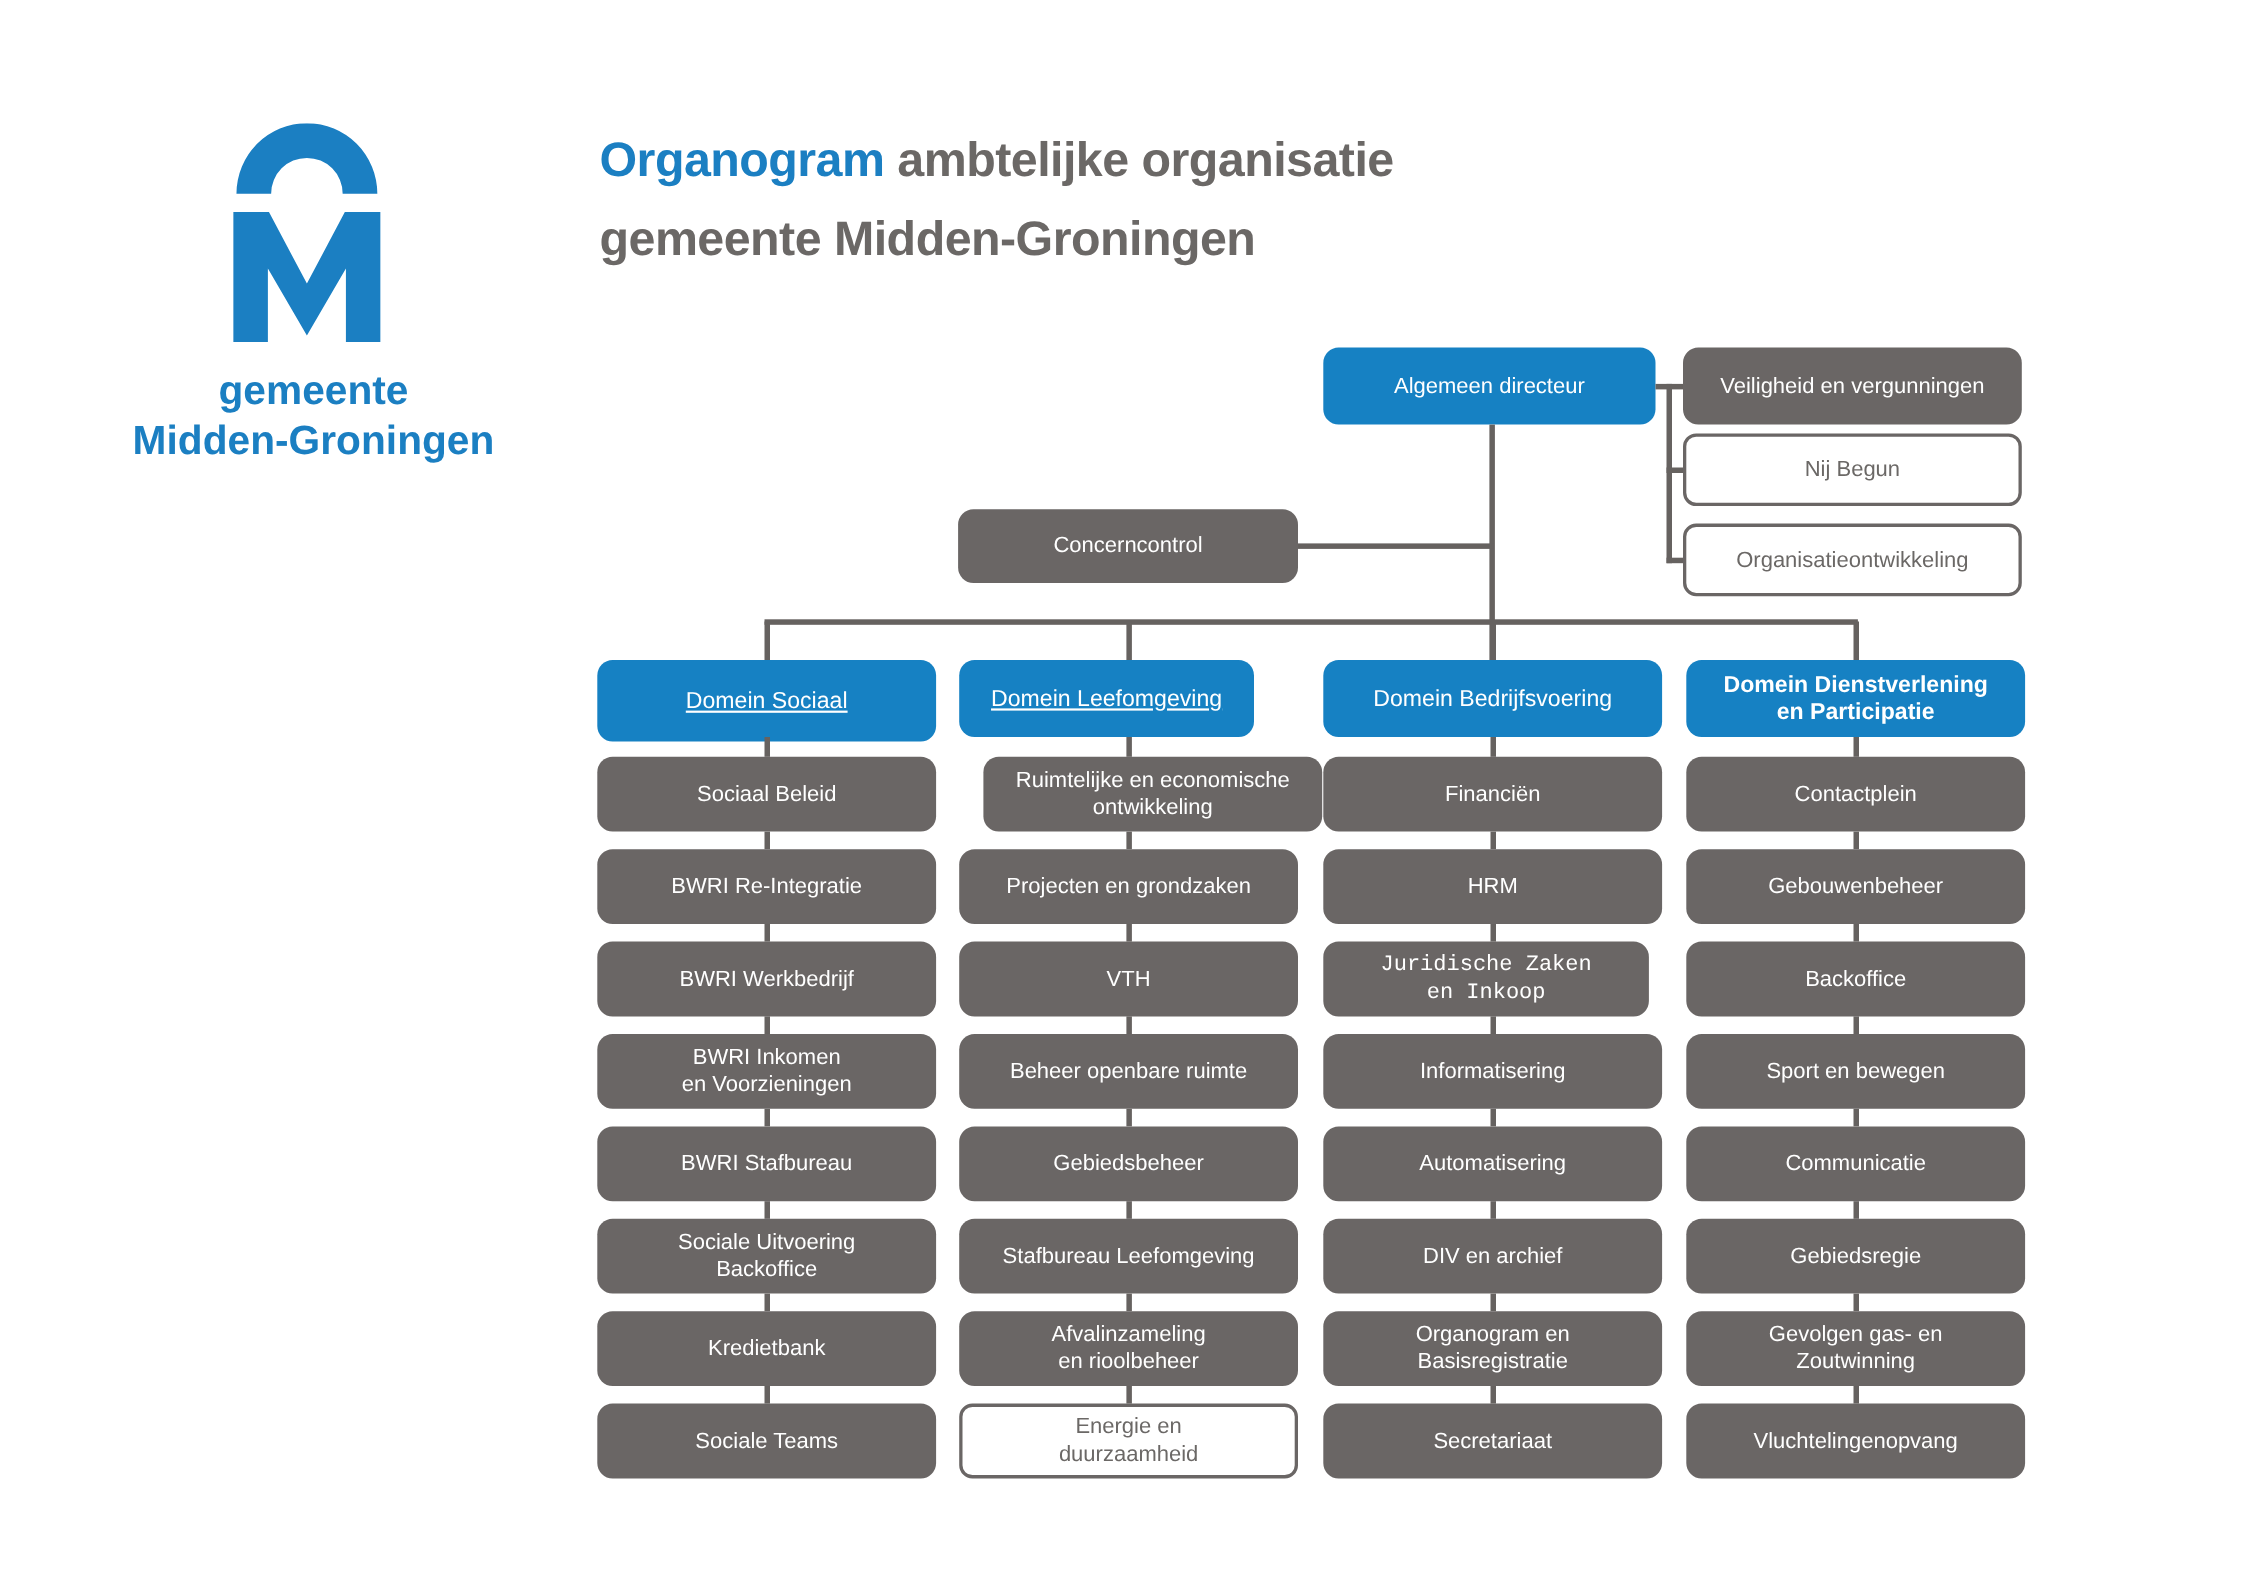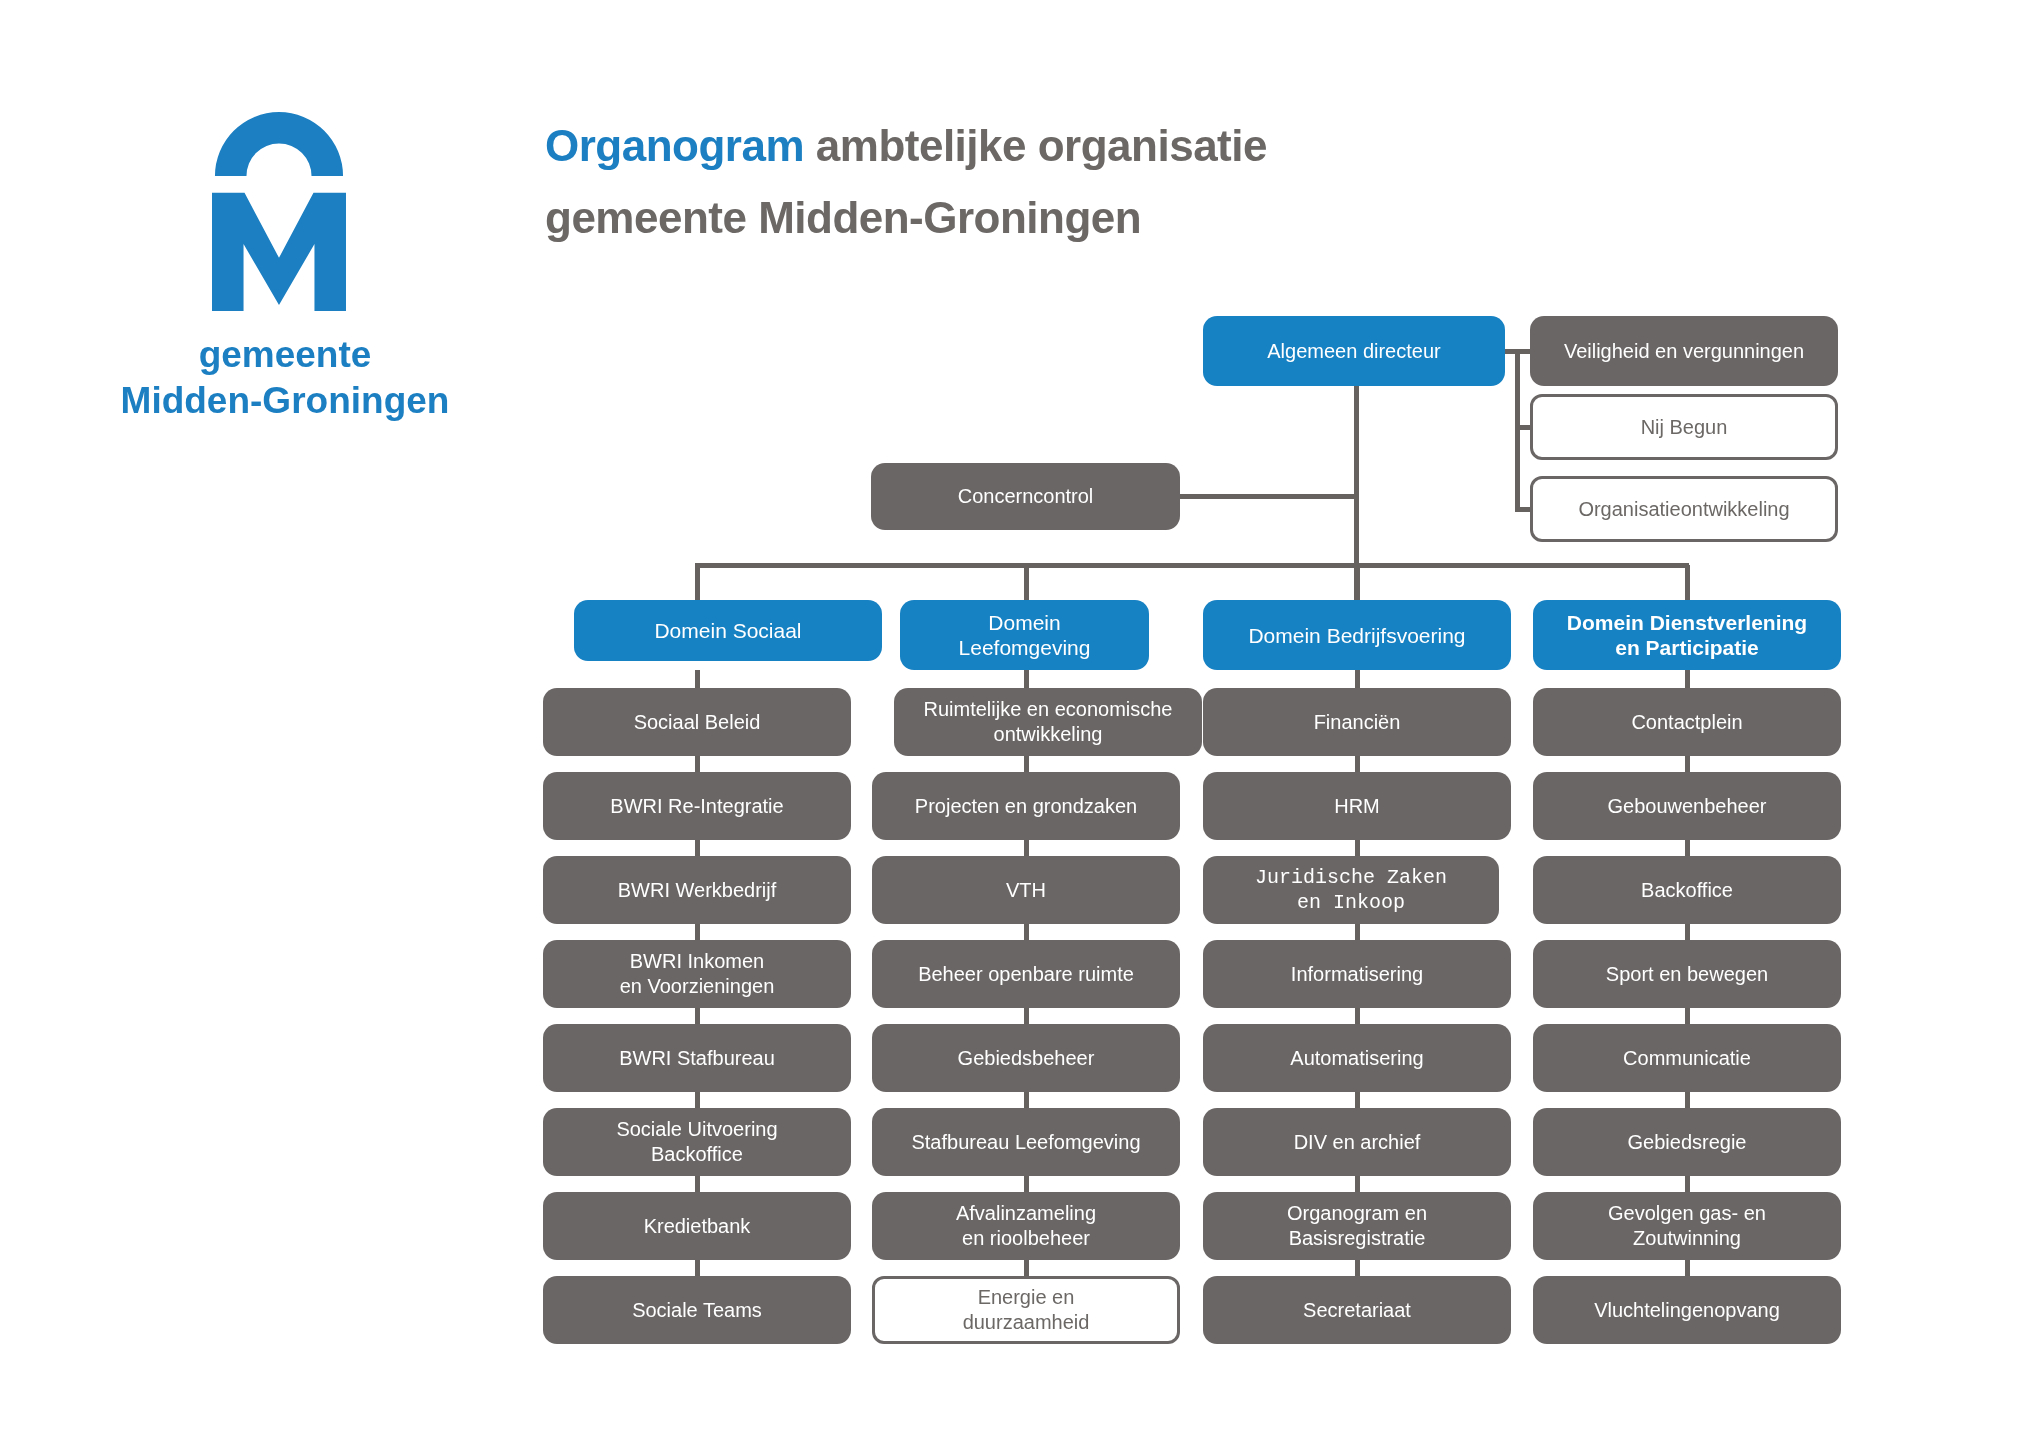--- a/index.html
+++ b/index.html
@@ -63,41 +63,41 @@
   <div class="line" style="left:1354px;top:386px;width:5px;height:216px;"></div>
   <div class="line" style="left:695px;top:563px;width:994px;height:5px;"></div>
   <div class="line" style="left:1180px;top:494px;width:178px;height:5px;"></div>
   <div class="line" style="left:1505px;top:349px;width:25px;height:5px;"></div>
   <div class="line" style="left:1515px;top:349px;width:5px;height:163px;"></div>
   <div class="line" style="left:1515px;top:425px;width:15px;height:5px;"></div>
   <div class="line" style="left:1515px;top:507px;width:15px;height:5px;"></div>
 
   <div id="domains" style="position:absolute;left:0;top:0;width:100%;height:100%;">
       <div class="line" style="position: absolute; left: 694.5px; top: 565px; width: 5px; height: 35px;"></div>
-      <div class="box blue hdr" style="position: absolute; left: 574px; top: 600px; width: 308px; height: 61px;">Domein Sociaal</div>
+      <div class="box blue hdr" style="position: absolute; left: 543px; top: 600px; width: 308px; height: 74px; text-decoration: underline;">Domein Sociaal</div>
       <div class="line" style="position: absolute; left: 694.5px; top: 670px; width: 5px; height: 18px;"></div>
       <div class="box gray" style="position: absolute; left: 543px; top: 688px; width: 308px; height: 68px;">Sociaal Beleid</div>
       <div class="line" style="position: absolute; left: 694.5px; top: 756px; width: 5px; height: 16px;"></div>
       <div class="box gray" style="position: absolute; left: 543px; top: 772px; width: 308px; height: 68px;">BWRI Re-Integratie</div>
       <div class="line" style="position: absolute; left: 694.5px; top: 840px; width: 5px; height: 16px;"></div>
       <div class="box gray" style="position: absolute; left: 543px; top: 856px; width: 308px; height: 68px;">BWRI Werkbedrijf</div>
       <div class="line" style="position: absolute; left: 694.5px; top: 924px; width: 5px; height: 16px;"></div>
       <div class="box gray" style="position: absolute; left: 543px; top: 940px; width: 308px; height: 68px;">BWRI Inkomen
 en Voorzieningen</div>
       <div class="line" style="position: absolute; left: 694.5px; top: 1008px; width: 5px; height: 16px;"></div>
       <div class="box gray" style="position: absolute; left: 543px; top: 1024px; width: 308px; height: 68px;">BWRI Stafbureau</div>
       <div class="line" style="position: absolute; left: 694.5px; top: 1092px; width: 5px; height: 16px;"></div>
       <div class="box gray" style="position: absolute; left: 543px; top: 1108px; width: 308px; height: 68px;">Sociale Uitvoering
 Backoffice</div>
       <div class="line" style="position: absolute; left: 694.5px; top: 1176px; width: 5px; height: 16px;"></div>
       <div class="box gray" style="position: absolute; left: 543px; top: 1192px; width: 308px; height: 68px;">Kredietbank</div>
       <div class="line" style="position: absolute; left: 694.5px; top: 1260px; width: 5px; height: 16px;"></div>
       <div class="box gray" style="position: absolute; left: 543px; top: 1276px; width: 308px; height: 68px;">Sociale Teams</div>
       <div class="line" style="position: absolute; left: 1023.5px; top: 565px; width: 5px; height: 35px;"></div>
-      <div class="box blue hdr" style="position: absolute; left: 900px; top: 600px; width: 249px; height: 70px;">Domein Leefomgeving</div>
+      <div class="box blue hdr" style="position: absolute; left: 872px; top: 600px; width: 268px; height: 70px; text-decoration: underline;">Domein Leefomgeving</div>
       <div class="line" style="position: absolute; left: 1023.5px; top: 670px; width: 5px; height: 18px;"></div>
       <div class="box gray" style="position: absolute; left: 894px; top: 688px; width: 308px; height: 68px;">Ruimtelijke en economische
 ontwikkeling</div>
       <div class="line" style="position: absolute; left: 1023.5px; top: 756px; width: 5px; height: 16px;"></div>
       <div class="box gray" style="position: absolute; left: 872px; top: 772px; width: 308px; height: 68px;">Projecten en grondzaken</div>
       <div class="line" style="position: absolute; left: 1023.5px; top: 840px; width: 5px; height: 16px;"></div>
       <div class="box gray" style="position: absolute; left: 872px; top: 856px; width: 308px; height: 68px;">VTH</div>
       <div class="line" style="position: absolute; left: 1023.5px; top: 924px; width: 5px; height: 16px;"></div>
       <div class="box gray" style="position: absolute; left: 872px; top: 940px; width: 308px; height: 68px;">Beheer openbare ruimte</div>
       <div class="line" style="position: absolute; left: 1023.5px; top: 1008px; width: 5px; height: 16px;"></div>

